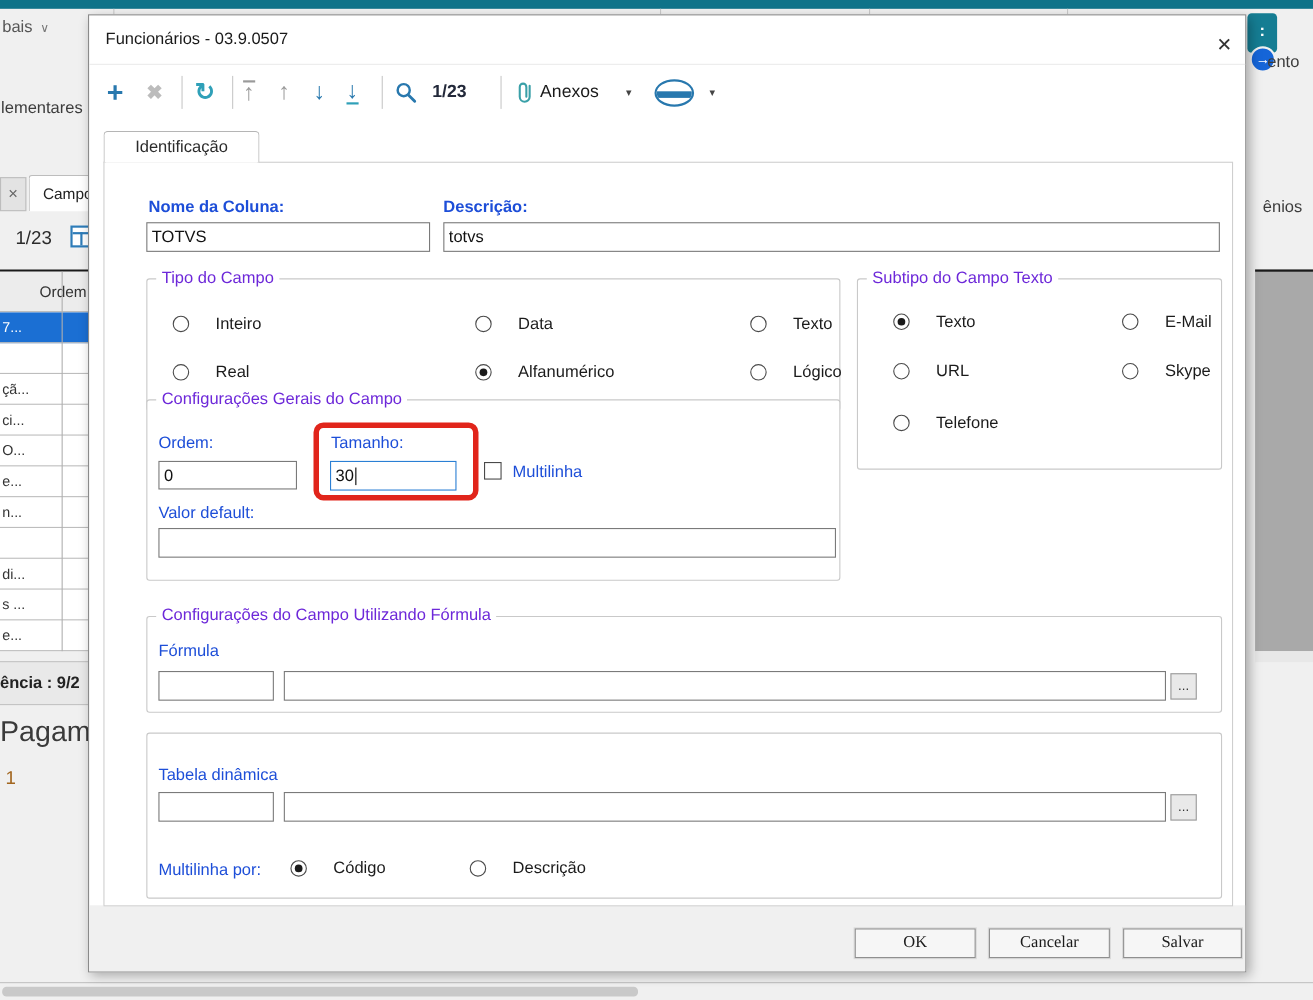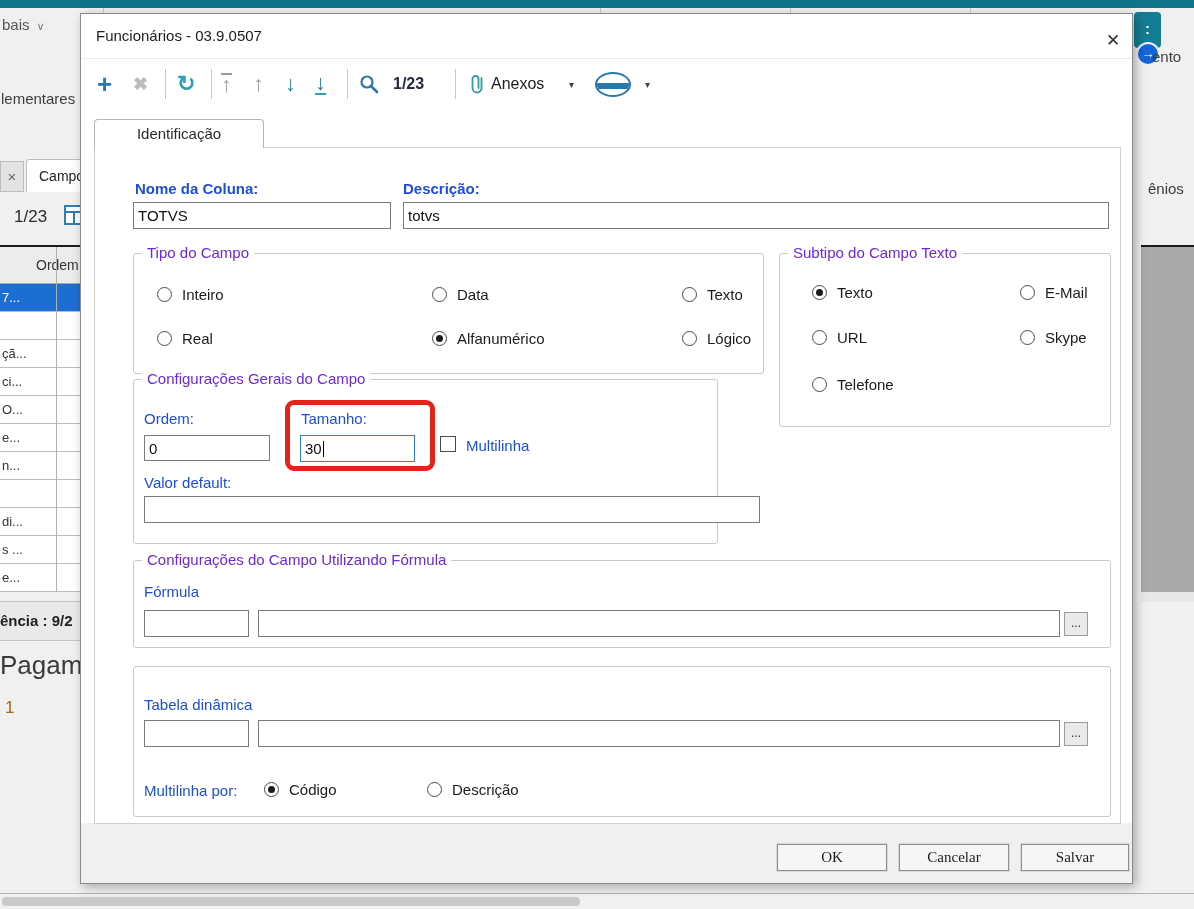--- a/index.html
+++ b/index.html
@@ -81,36 +81,36 @@
   .barr-top { border-top:2px solid #9a9a9a; line-height:20px; }
   .barr-bot { border-bottom:2px solid #2fa0b8; line-height:20px; }
   .tb-counter { font-size:16px; font-weight:600; color:#23293a; }
   .tb-anexos { font-size:16px; color:#1a1a1a; }
   .caret { font-size:10px; color:#444; }
   .disc { width:36px; height:25px; border:2px solid #2878ae; border-radius:50%;
     background:#fff; position:relative; overflow:hidden; }
   .disc::after { content:""; position:absolute; left:0; right:0; top:9px; height:6px;
     background:#2878ae; }
 
-  .tab { left:13px; top:105px; width:170px; height:29px; background:#fff;
+  .tab { left:13px; top:105px; width:142px; height:29px; background:#fff;
     border:1px solid #b5b5b5; border-bottom:none; border-radius:4px 4px 0 0;
     font-size:15px; color:#2b2b2b; text-align:center; line-height:28px; z-index:3; }
   .panel { left:13px; top:133px; width:1027px; height:677px; border:1px solid #cfcfcf;
     background:#fff; z-index:1; }
 
   .lbl { font-size:15px; color:#1d4ed8; white-space:nowrap; z-index:2; }
   .lbl.b { font-weight:bold; }
   .tin { position:absolute; border:1px solid #7a7a7a; background:#fff; font-size:15px;
     padding:0 4px; font-family:"Liberation Sans", sans-serif; color:#111; z-index:2; }
 
   .group { position:absolute; border:1px solid #c9c9c9; border-radius:3px; background:#fff; z-index:2; }
   .legend { position:absolute; top:-10px; left:8px; background:#fff; padding:0 5px;
     font-size:15px; color:#6d28d9; white-space:nowrap; }
 
-  .opt { position:absolute; display:flex; align-items:center; gap:10px; }
+  .opt { position:absolute; display:flex; align-items:center; gap:24px; }
   .radio { width:15px; height:15px; border:1px solid #4a4a4a; border-radius:50%;
     background:#fff; position:relative; flex:0 0 auto; }
   .radio.on::after { content:""; position:absolute; left:3px; top:3px; right:3px; bottom:3px;
     background:#1a1a1a; border-radius:50%; }
   .cbx { width:16px; height:16px; border:1px solid #4a4a4a; background:#fff; position:absolute; }
   .optlbl { font-size:15px; color:#1b1b1b; white-space:nowrap; }
 
   .fakeinput { position:absolute; border:1px solid #2a7fd4; background:#fff; font-size:15px;
     padding:0 4px; color:#111; display:flex; align-items:center; z-index:2; }
   .cursorbar { width:1px; height:16px; background:#000; margin-left:1px; }
@@ -273,21 +273,21 @@
     <div class="opt" style="left:240px;top:75px">
         <span class="radio"></span>
         <span class="optlbl">Skype</span>
       </div>
     <div class="opt" style="left:32px;top:122px">
         <span class="radio"></span>
         <span class="optlbl">Telefone</span>
       </div>
   </div>
 
-  <div class="group" style="left:52px;top:365px;width:585px;height:165px">
+  <div class="group" style="left:52px;top:349px;width:631px;height:165px">
     <span class="legend">Configurações Gerais do Campo</span>
     <div class="abs lbl" style="left:10px;top:30px">Ordem:</div>
     <input class="tin" style="left: 10px; top: 55px; width: 126px; height: 26px;" value="0">
     <div class="abs lbl" style="left:167px;top:30px">Tamanho:</div>
     <div class="fakeinput" style="left:166px;top:55px;width:115px;height:27px">
         <span>30</span>
         <span class="cursorbar"></span>
       </div>
     <div class="redbox" style="left:151px;top:20px;width:150px;height:71px"></div>
     <span class="cbx" style="left:306px;top:56px"></span>

